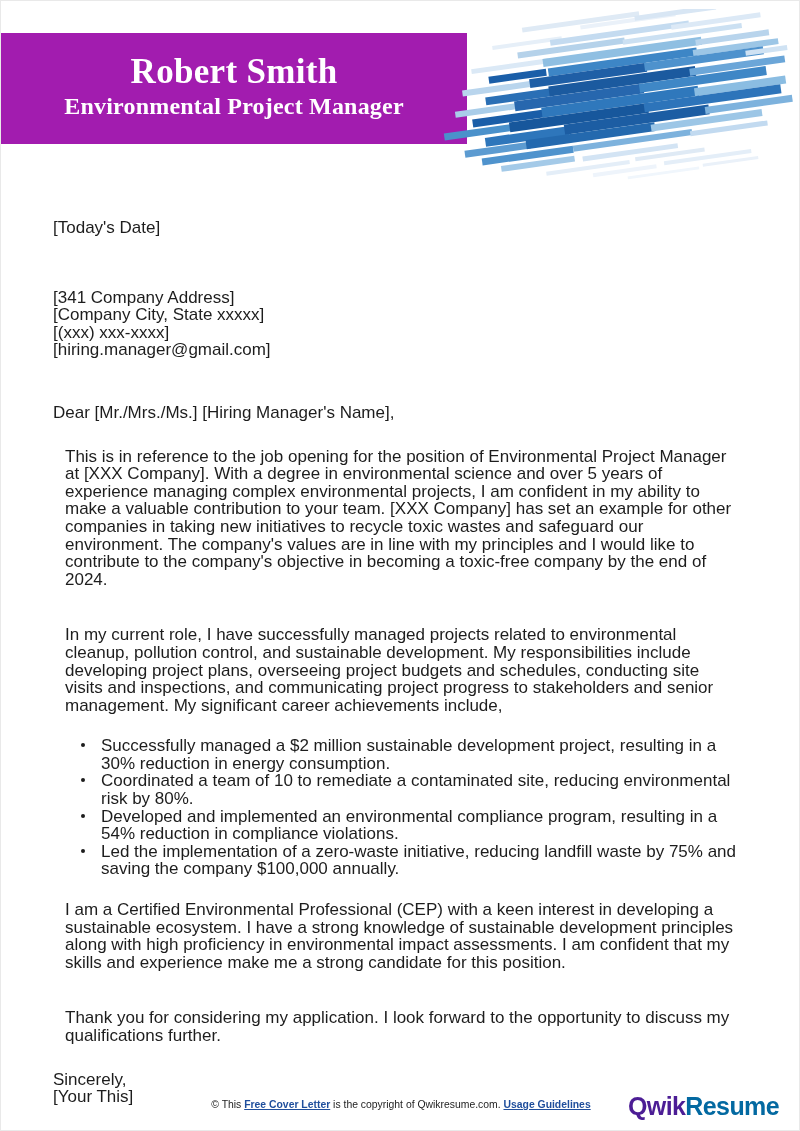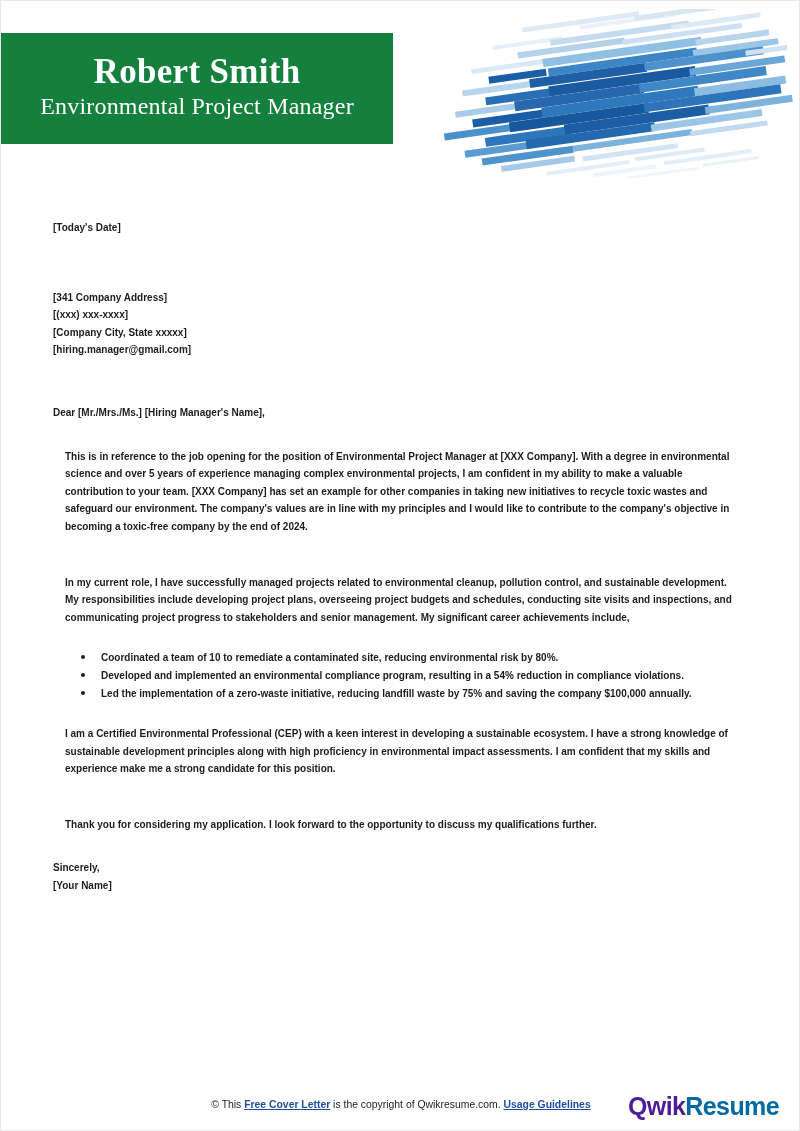--- a/index.html
+++ b/index.html
@@ -22,43 +22,43 @@
 
   
   .header {
     position: relative;
     height: 200px;
   }
   .name-box {
     position: absolute;
     left: 0px;
     top: 32px;
-    width: 392px;
+    width: 466px;
     height: 111px;
-    background: #15803d;
+    background: #a21caf;
     display: flex;
     flex-direction: column;
     align-items: center;
     justify-content: center;
     box-sizing: border-box;
     padding: 2px 12px 6px 12px;
   }
   .name {
     font-family: "Liberation Serif", serif;
     font-weight: bold;
     font-size: 35px;
     line-height: 1.08;
     color: #ffffff;
     letter-spacing: 0.3px;
     white-space: nowrap;
     margin-bottom: 2px;
   }
   .job-title {
     font-family: "Liberation Serif", serif;
-    font-weight: normal;
+    font-weight: bold;
     font-size: 24px;
     line-height: 1.1;
     color: #ffffff;
     letter-spacing: 0.2px;
     white-space: nowrap;
   }
 
   .deco {
     position: absolute;
     left: 440px;
@@ -66,24 +66,23 @@
     width: 355px;
     height: 185px;
   }
 
   
   .content {
     position: absolute;
     left: 52px;
     top: 218px;
     width: 700px;
-    font-size: 10px;
+    font-size: 17px;
     line-height: 17.6px;
     color: #1d1d1d;
-    font-weight: bold;
   }
   .line { white-space: nowrap; }
   .gap-date   { height: 52px; }
   .gap-addr   { height: 45px; }
   .gap-para   { height: 14px; }
   .gap-list   { height: 11px; }
   .gap-sign   { height: 14px; }
 
   .para {
     margin: 12px;
@@ -219,40 +218,44 @@
   </div>
 
   <div class="content">
 
     <div class="line">[Today's Date]</div>
 
     <div class="gap-date"></div>
 
     <div>
       <div class="line">[341 Company Address]</div>
+      <div class="line">[Company City, State xxxxx]</div>
       <div class="line">[(xxx) xxx-xxxx]</div>
-      <div class="line">[Company City, State xxxxx]</div>
       <div class="line">[hiring.manager@gmail.com]</div>
     </div>
 
     <div class="gap-addr"></div>
 
     <div class="line">Dear [Mr./Mrs./Ms.] [Hiring Manager's Name],</div>
 
     <div class="gap-para"></div>
 
     <p class="para">This is in reference to the job opening for the position of Environmental Project Manager at [XXX Company]. With a degree in environmental science and over 5 years of experience managing complex environmental projects, I am confident in my ability to make a valuable contribution to your team. [XXX Company] has set an example for other companies in taking new initiatives to recycle toxic wastes and safeguard our environment. The company's values are in line with my principles and I would like to contribute to the company's objective in becoming a toxic-free company by the end of 2024.</p>
 
     <div class="gap-para"></div>
 
     <p class="para">In my current role, I have successfully managed projects related to environmental cleanup, pollution control, and sustainable development. My responsibilities include developing project plans, overseeing project budgets and schedules, conducting site visits and inspections, and communicating project progress to stakeholders and senior management. My significant career achievements include,</p>
 
     <div class="gap-list"></div>
 
     <ul class="bullets">
+      <li>
+        <span class="dot"></span>
+        <span>Successfully managed a $2 million sustainable development project, resulting in a 30% reduction in energy consumption.</span>
+      </li>
       <li>
         <span class="dot"></span>
         <span>Coordinated a team of 10 to remediate a contaminated site, reducing environmental risk by 80%.</span>
       </li>
       <li>
         <span class="dot"></span>
         <span>Developed and implemented an environmental compliance program, resulting in a 54% reduction in compliance violations.</span>
       </li>
       <li>
         <span class="dot"></span>
@@ -265,21 +268,21 @@
     <p class="para">I am a Certified Environmental Professional (CEP) with a keen interest in developing a sustainable ecosystem. I have a strong knowledge of sustainable development principles along with high proficiency in environmental impact assessments. I am confident that my skills and experience make me a strong candidate for this position.</p>
 
     <div class="gap-para"></div>
 
     <p class="para">Thank you for considering my application. I look forward to the opportunity to discuss my qualifications further.</p>
 
     <div class="gap-sign"></div>
 
     <div>
       <div class="line">Sincerely,</div>
-      <div class="line">[Your Name]</div>
+      <div class="line">[Your This]</div>
     </div>
   </div>
 
   <div class="footer">
 
     <div class="copyright">
       <span>© This </span><a class="lnk" href="#">Free Cover Letter</a><span> is the copyright of Qwikresume.com. </span><a class="lnk" href="#">Usage Guidelines</a>
     </div>
 
     <div class="logo">

